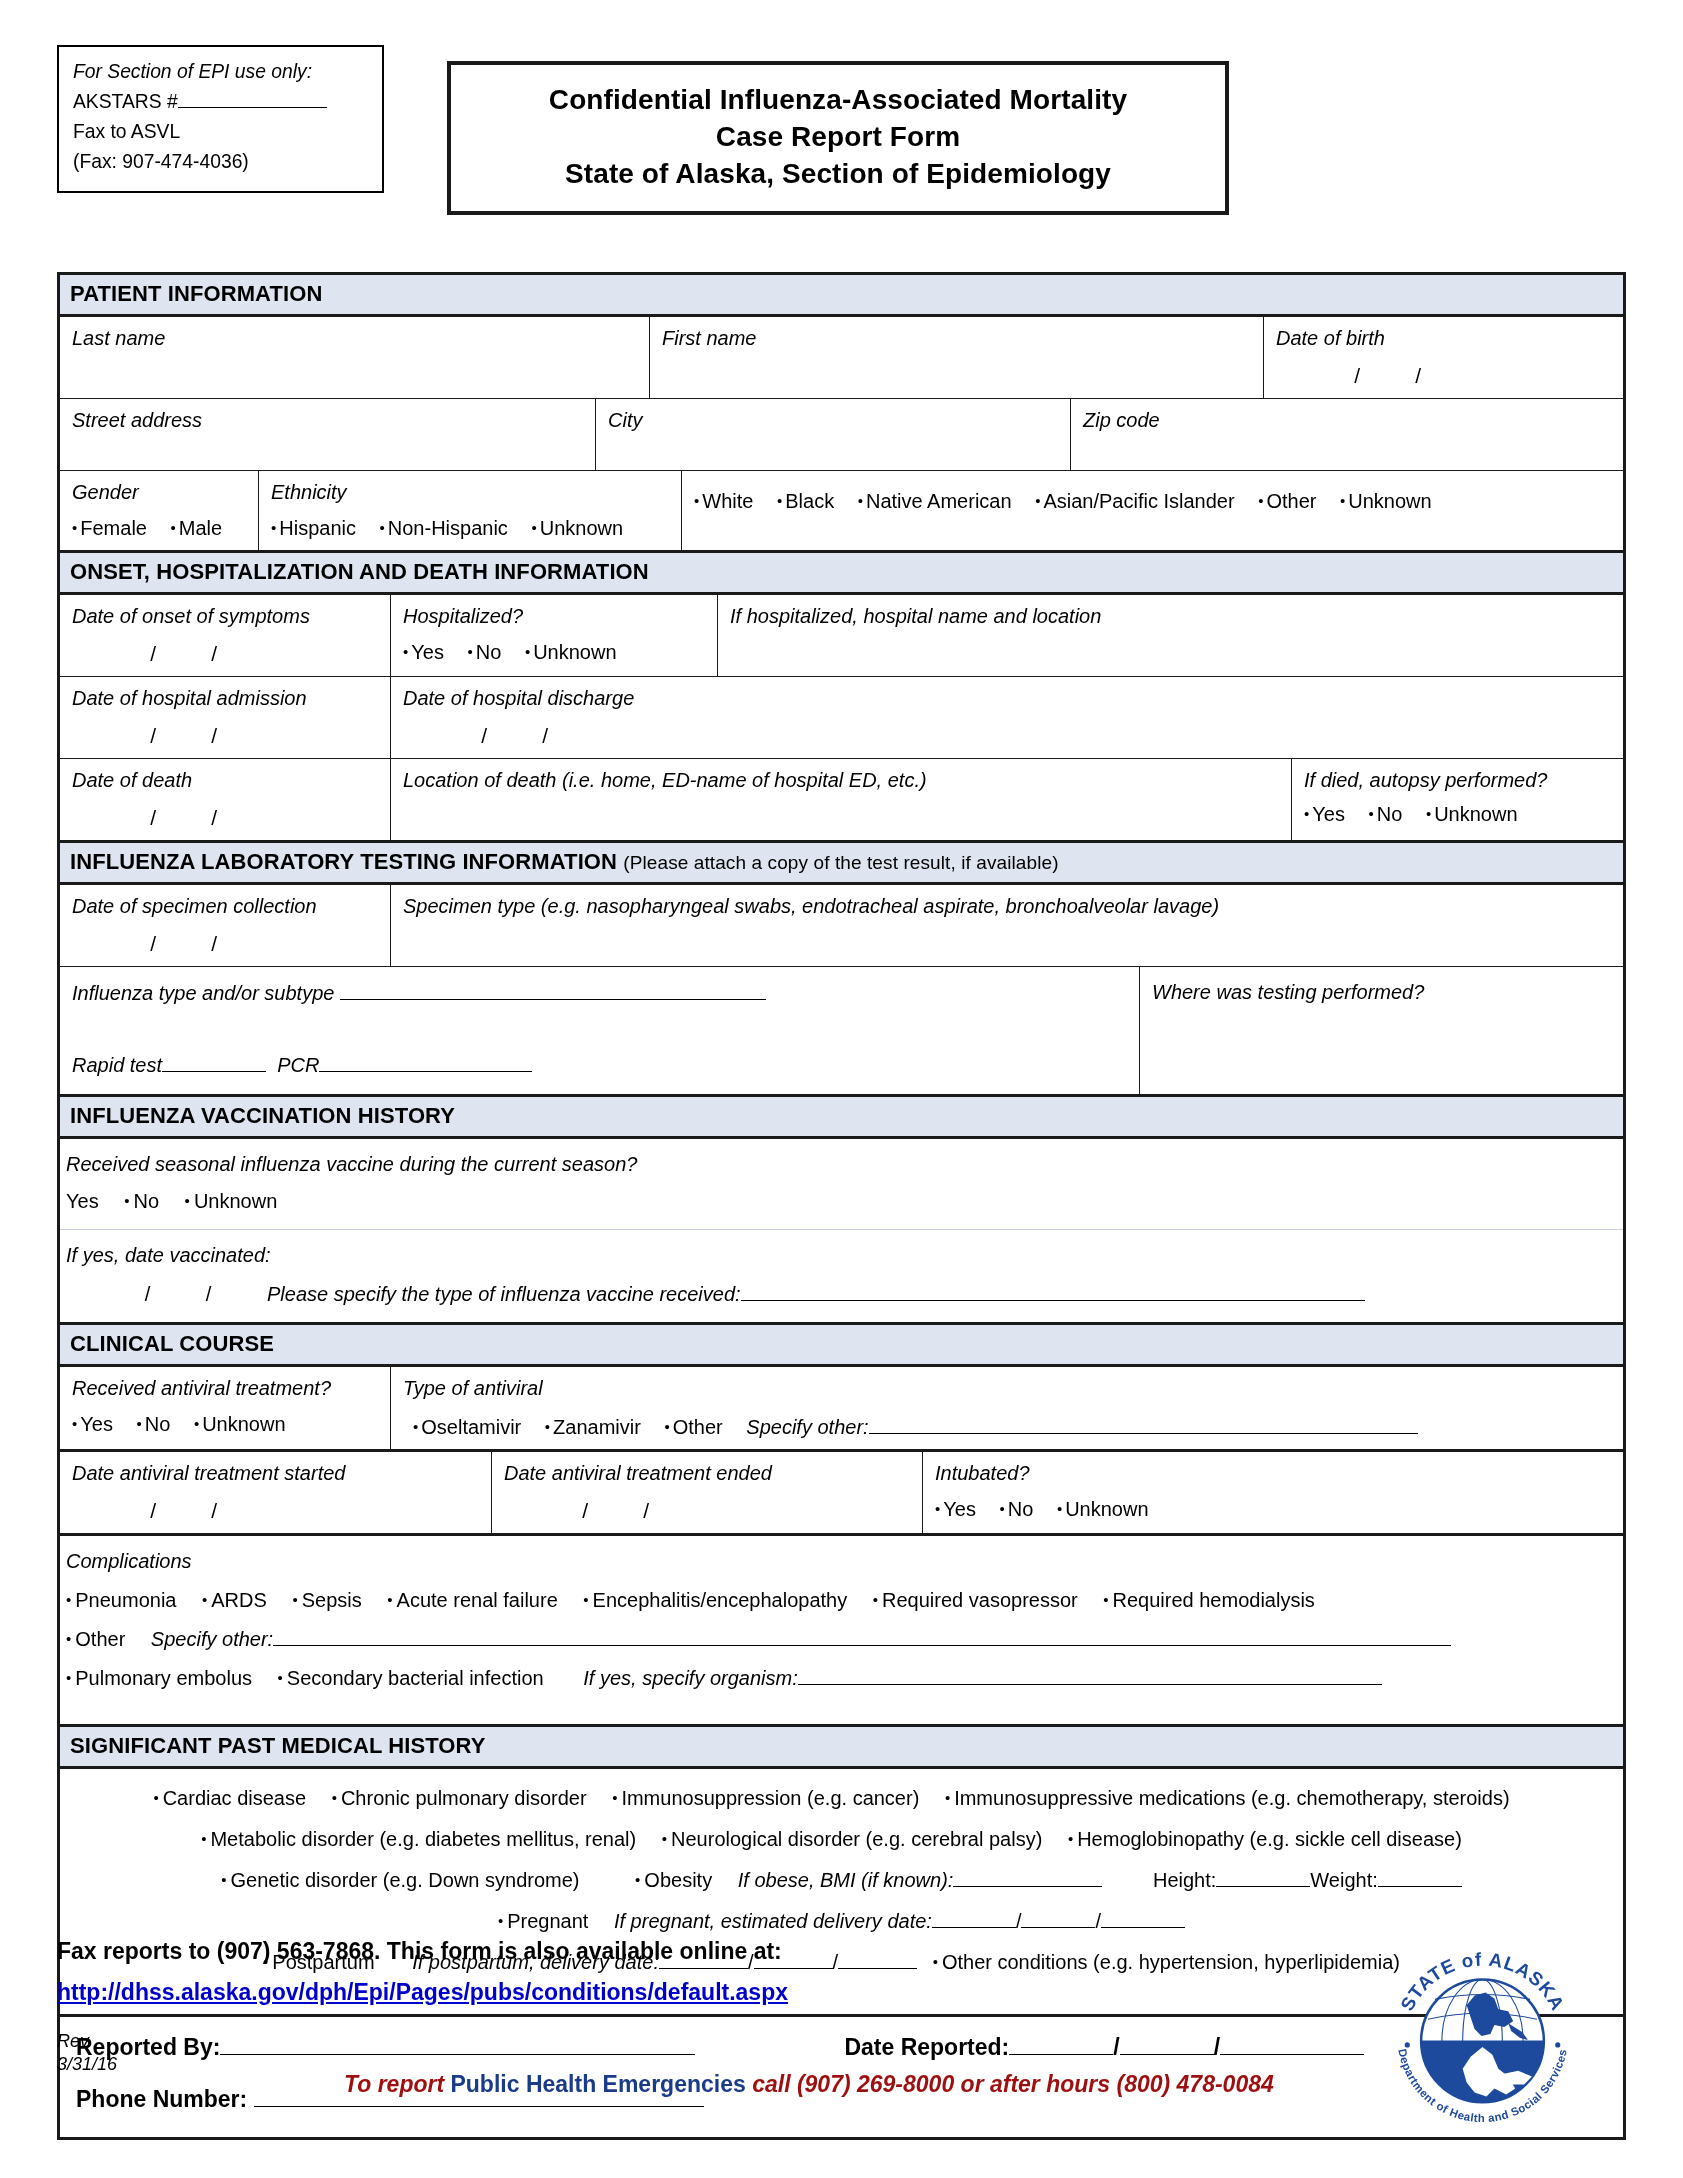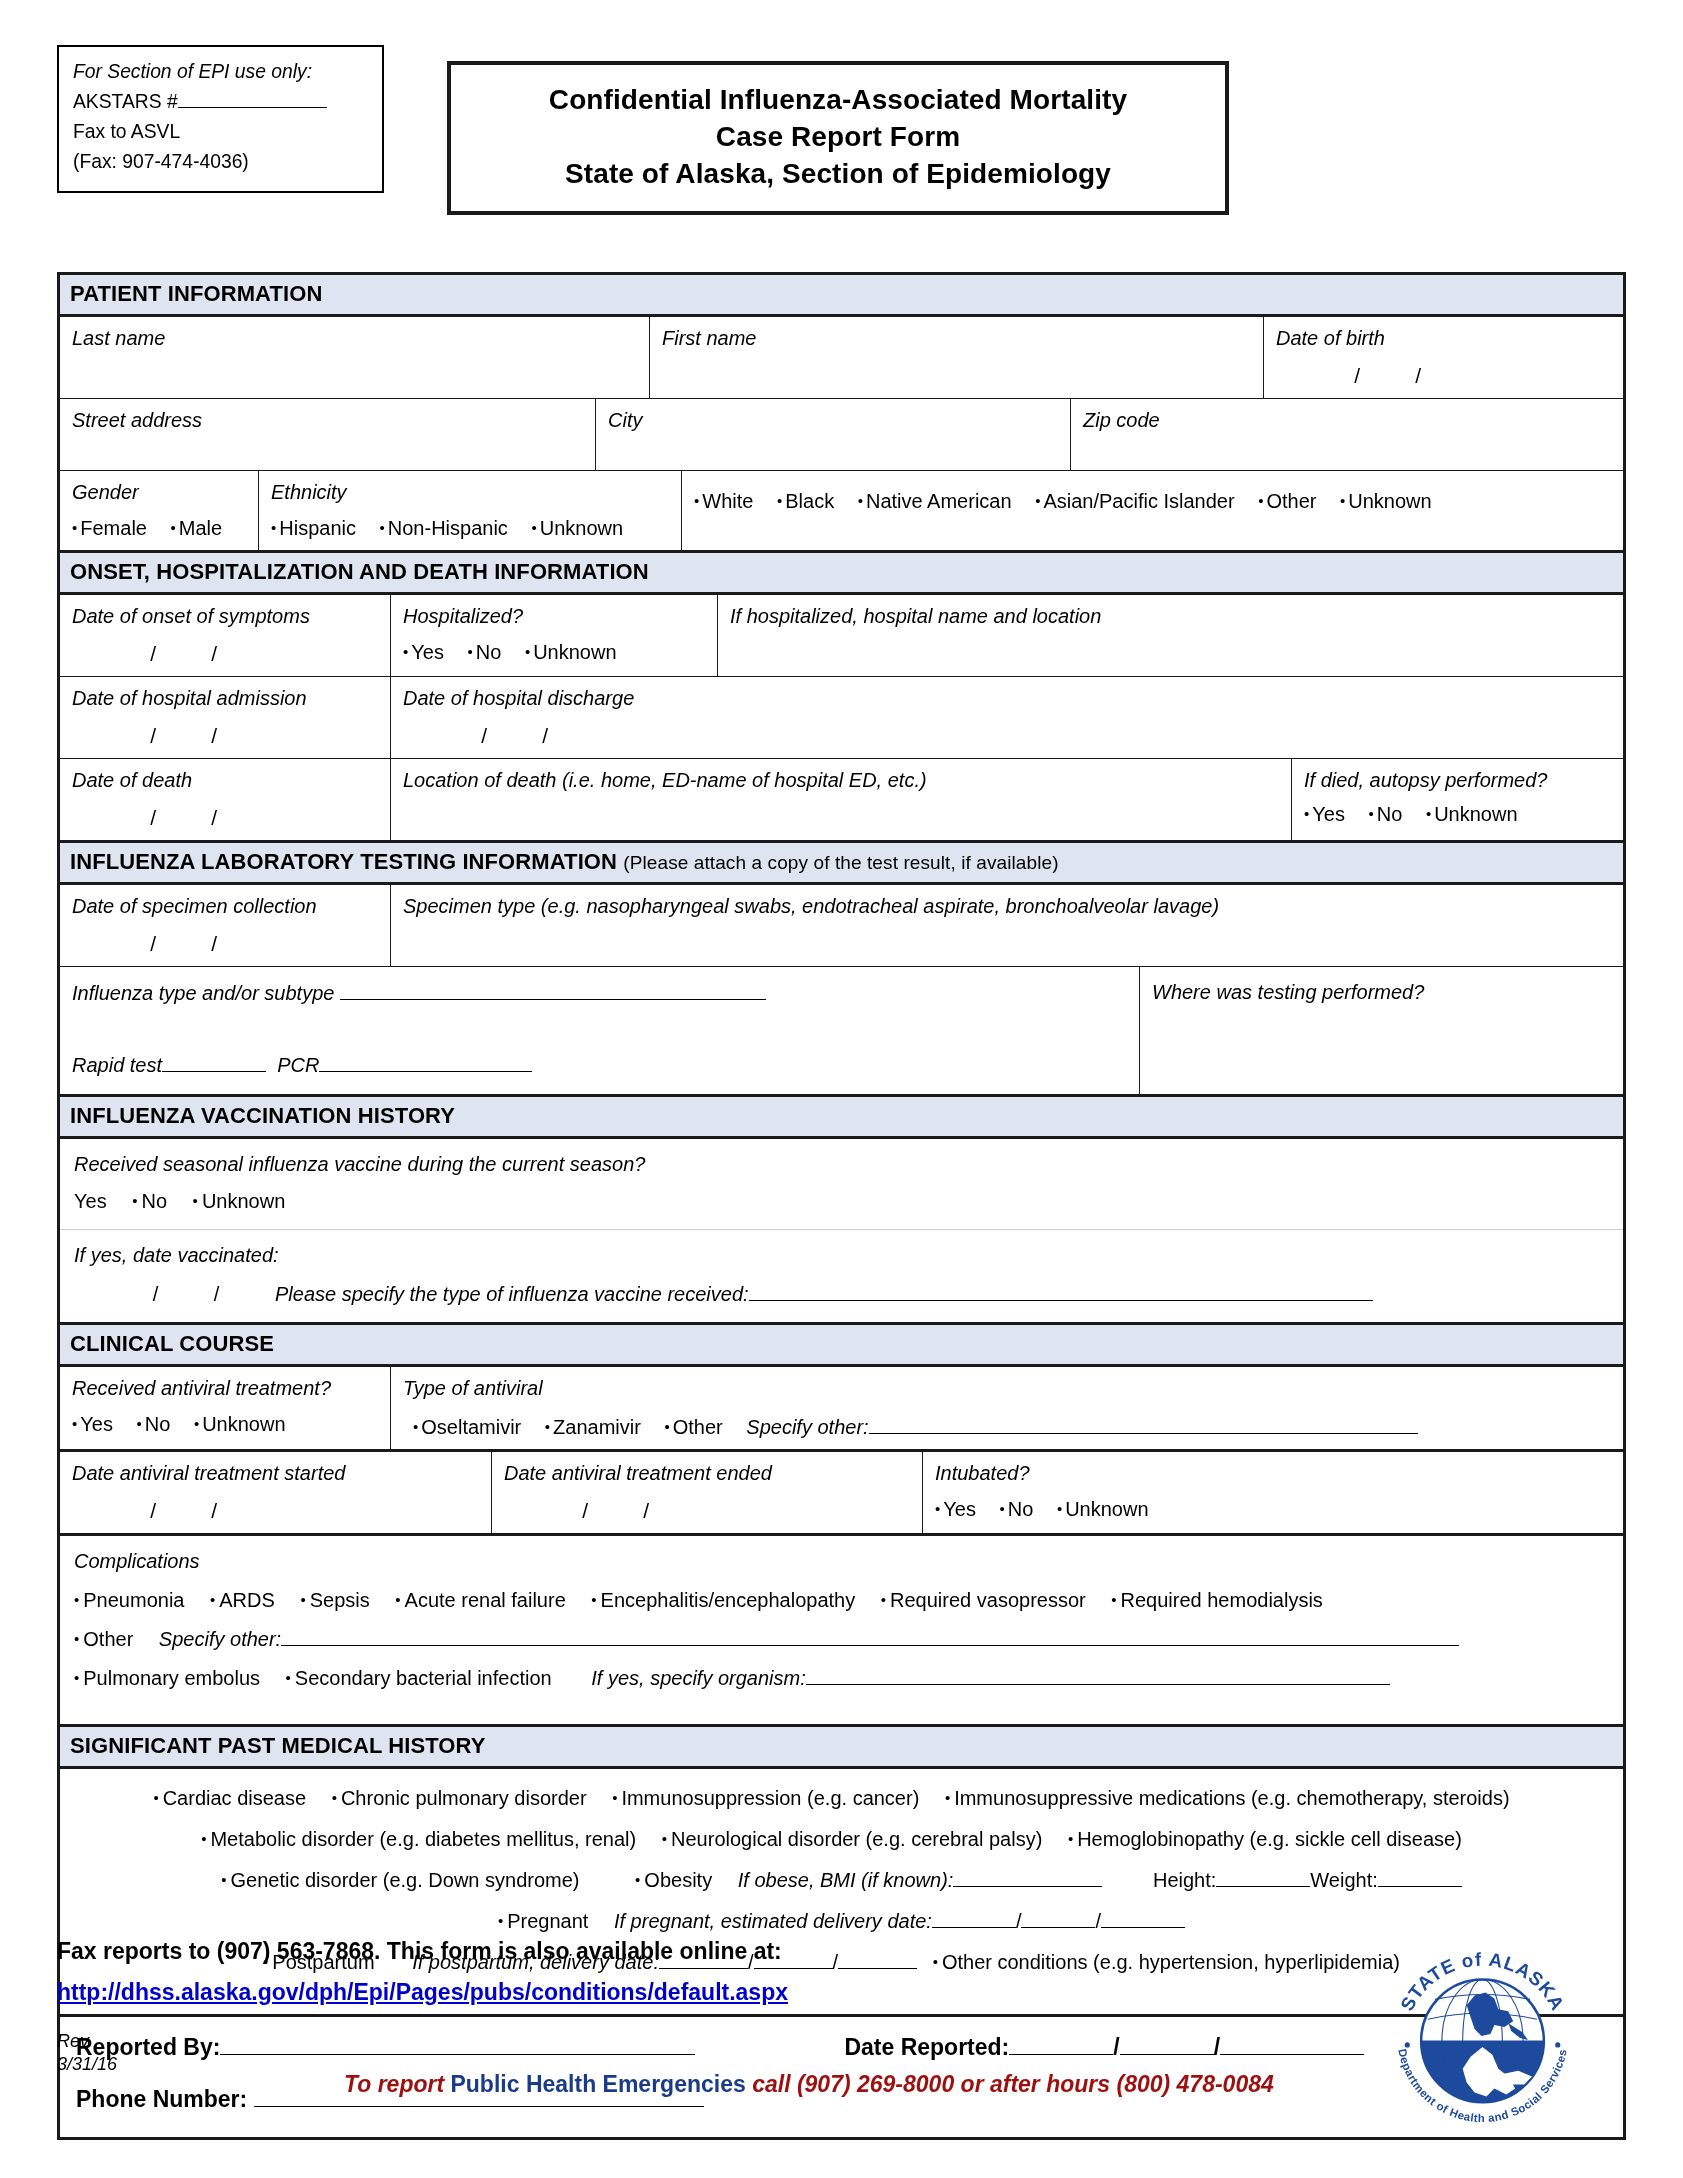--- a/index.html
+++ b/index.html
@@ -135,21 +135,21 @@
   
   .ul {
     display: inline-block;
     border-bottom: 1.8px solid #000;
     vertical-align: baseline;
     height: 1em;
   }
 
   
   .flowrow {
-    padding: 10px 14px 12px 14px;
+    padding: 10px 14px 12px 6px;
     border-bottom: 1.6px solid #1a1a1a;
   }
   .flowrow.hard { border-bottom: 3.5px solid #1a1a1a; }
   .flowrow.none { border-bottom: none; text-align: center; }
   .flowline {
     font-size: 20px;
     line-height: 1.55;
     white-space: nowrap;
   }
   .flowline.it { font-style: italic; }

